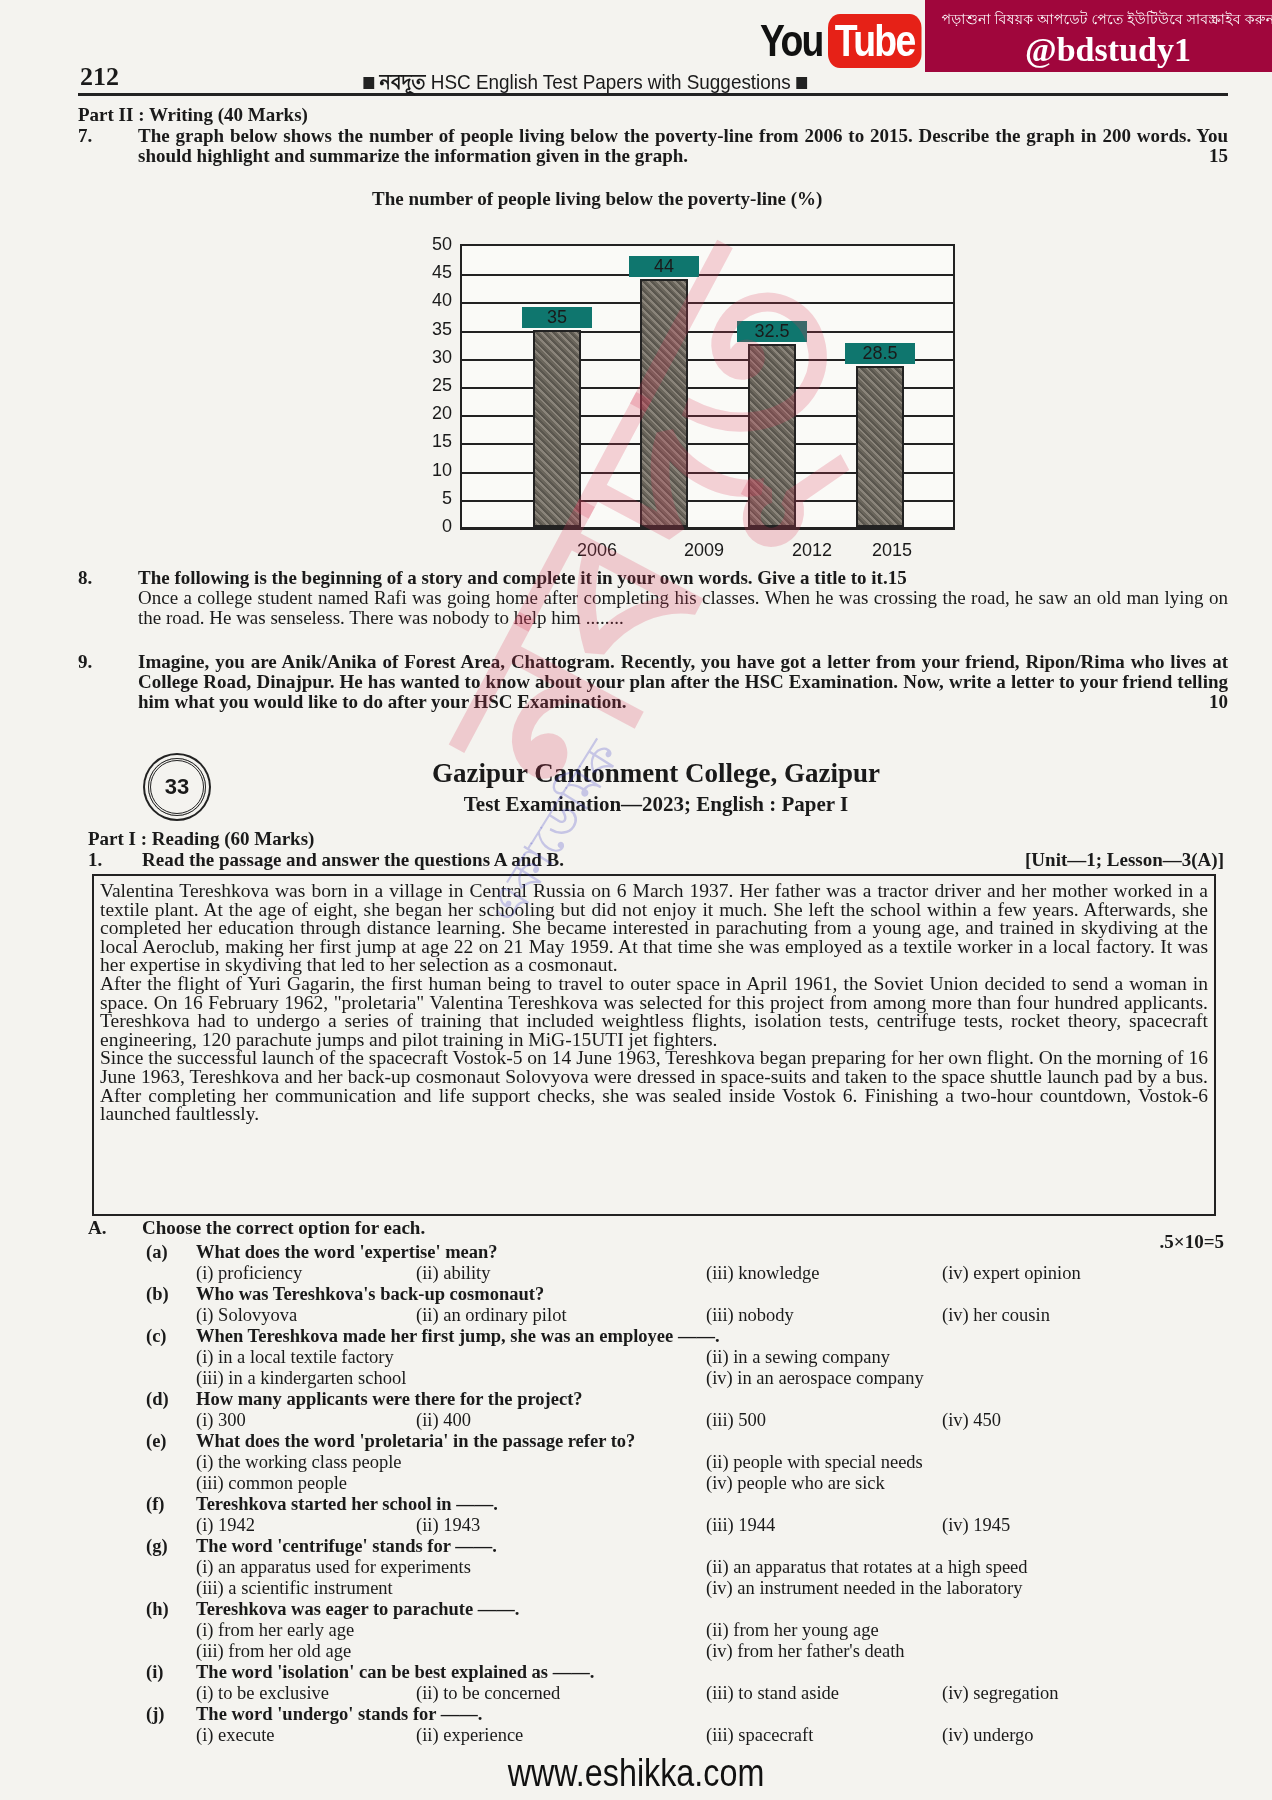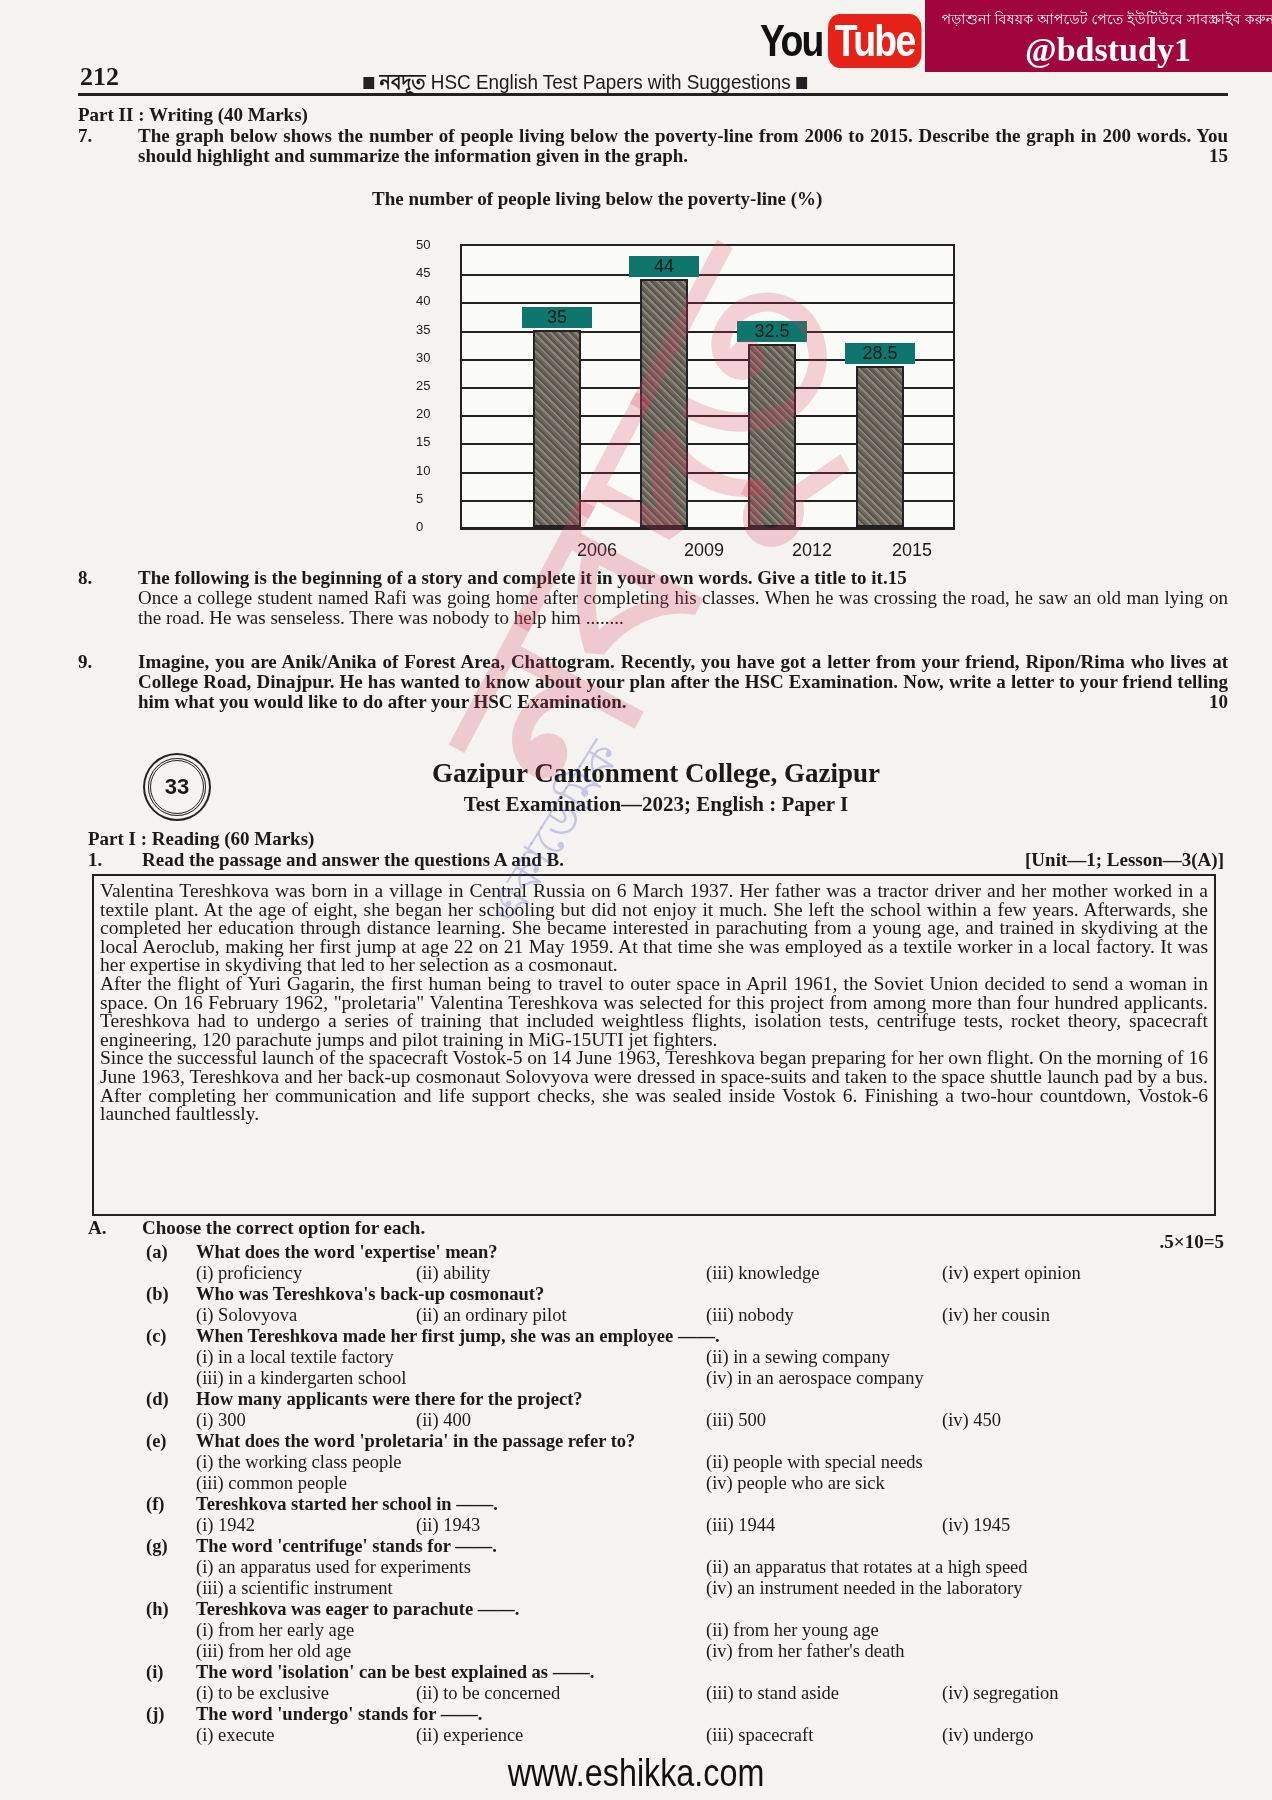--- a/index.html
+++ b/index.html
@@ -28,21 +28,21 @@
   .q-num { width: 60px; flex-shrink: 0; font-weight: bold; }
   .q-text { flex: 1; text-align: justify; }
   .q-marks { font-weight: bold; float: right; }
   .part-head { font-size: 19px; font-weight: bold; }
 
   
   .chart-title { position: absolute; top: 188px; left: 372px; font-size: 19px; font-weight: bold; }
   .chart { position: absolute; top: 240px; left: 420px; width: 555px; height: 290px; }
   .plot { position: absolute; left: 40px; top: 4px; width: 495px; height: 286px; border: 2px solid #222; border-bottom: 3px solid #222; background: #fafaf7; }
   .gridline { position: absolute; left: 0; right: 0; height: 2px; background: #222; }
-  .ytick { position: absolute; left: -4px; width: 36px; font-family: "Liberation Sans", sans-serif; font-size: 13px; transform: translateY(-50%); }
+  .ytick { position: absolute; left: -4px; width: 36px; text-align: right; font-family: "Liberation Sans", sans-serif; font-size: 18px; transform: translateY(-50%); }
   .bar { position: absolute; bottom: 0; width: 48px; background: repeating-linear-gradient(45deg, #6b665c 0 2px, #8a847a 2px 4px, #5a564e 4px 6px); border: 2px solid #222; }
   .bar-label { position: absolute; width: 70px; text-align: center; font-family: "Liberation Sans", sans-serif; font-size: 18px; background: #0f766e; }
   .xtick { position: absolute; top: 300px; width: 80px; text-align: center; font-family: "Liberation Sans", sans-serif; font-size: 18px; }
 
   
   .circle-num { position: absolute; top: 758px; left: 148px; width: 58px; height: 58px; border-radius: 50%; border: 3px double #222; outline: 2px solid #222; outline-offset: 2px; display: flex; align-items: center; justify-content: center; font-family: "Liberation Sans", sans-serif; font-size: 22px; font-weight: bold; border-radius: 50%; }
   .circle-num { outline: none; box-shadow: 0 0 0 3px #f4f3ef, 0 0 0 5px #222; }
   .college { position: absolute; top: 758px; left: 0; width: 1272px; text-align: center; font-size: 27px; font-weight: bold; padding-left: 40px; }
   .exam-sub { position: absolute; top: 792px; left: 0; width: 1272px; text-align: center; font-size: 21px; font-weight: bold; padding-left: 40px; }
 
@@ -118,21 +118,21 @@
     <div class="ytick" style="top: 116.8px;">30</div>
     <div class="ytick" style="top: 145px;">25</div>
     <div class="ytick" style="top: 173.2px;">20</div>
     <div class="ytick" style="top: 201.4px;">15</div>
     <div class="ytick" style="top: 229.6px;">10</div>
     <div class="ytick" style="top: 257.8px;">5</div>
     <div class="ytick" style="top: 286px;">0</div>
     <div class="xtick" style="left: 137px;">2006</div>
     <div class="xtick" style="left: 244px;">2009</div>
     <div class="xtick" style="left: 352px;">2012</div>
-    <div class="xtick" style="left: 452px; text-align: center;">2015</div>
+    <div class="xtick" style="left: 432px; text-align: center;">2015</div>
   </div>
 
 <div class="block" style="top:568px;">
   <div class="q-row">
     <span class="q-num">8.</span>
     <span class="q-text">
       <span class="bold">The following is the beginning of a story and complete it in your own words. Give a title to it.</span><span class="bold">15</span><br>
       <span>Once a college student named Rafi was going home after completing his classes. When he was crossing the road, he saw an old man lying on the road. He was senseless. There was nobody to help him ........</span>
     </span>
   </div>

